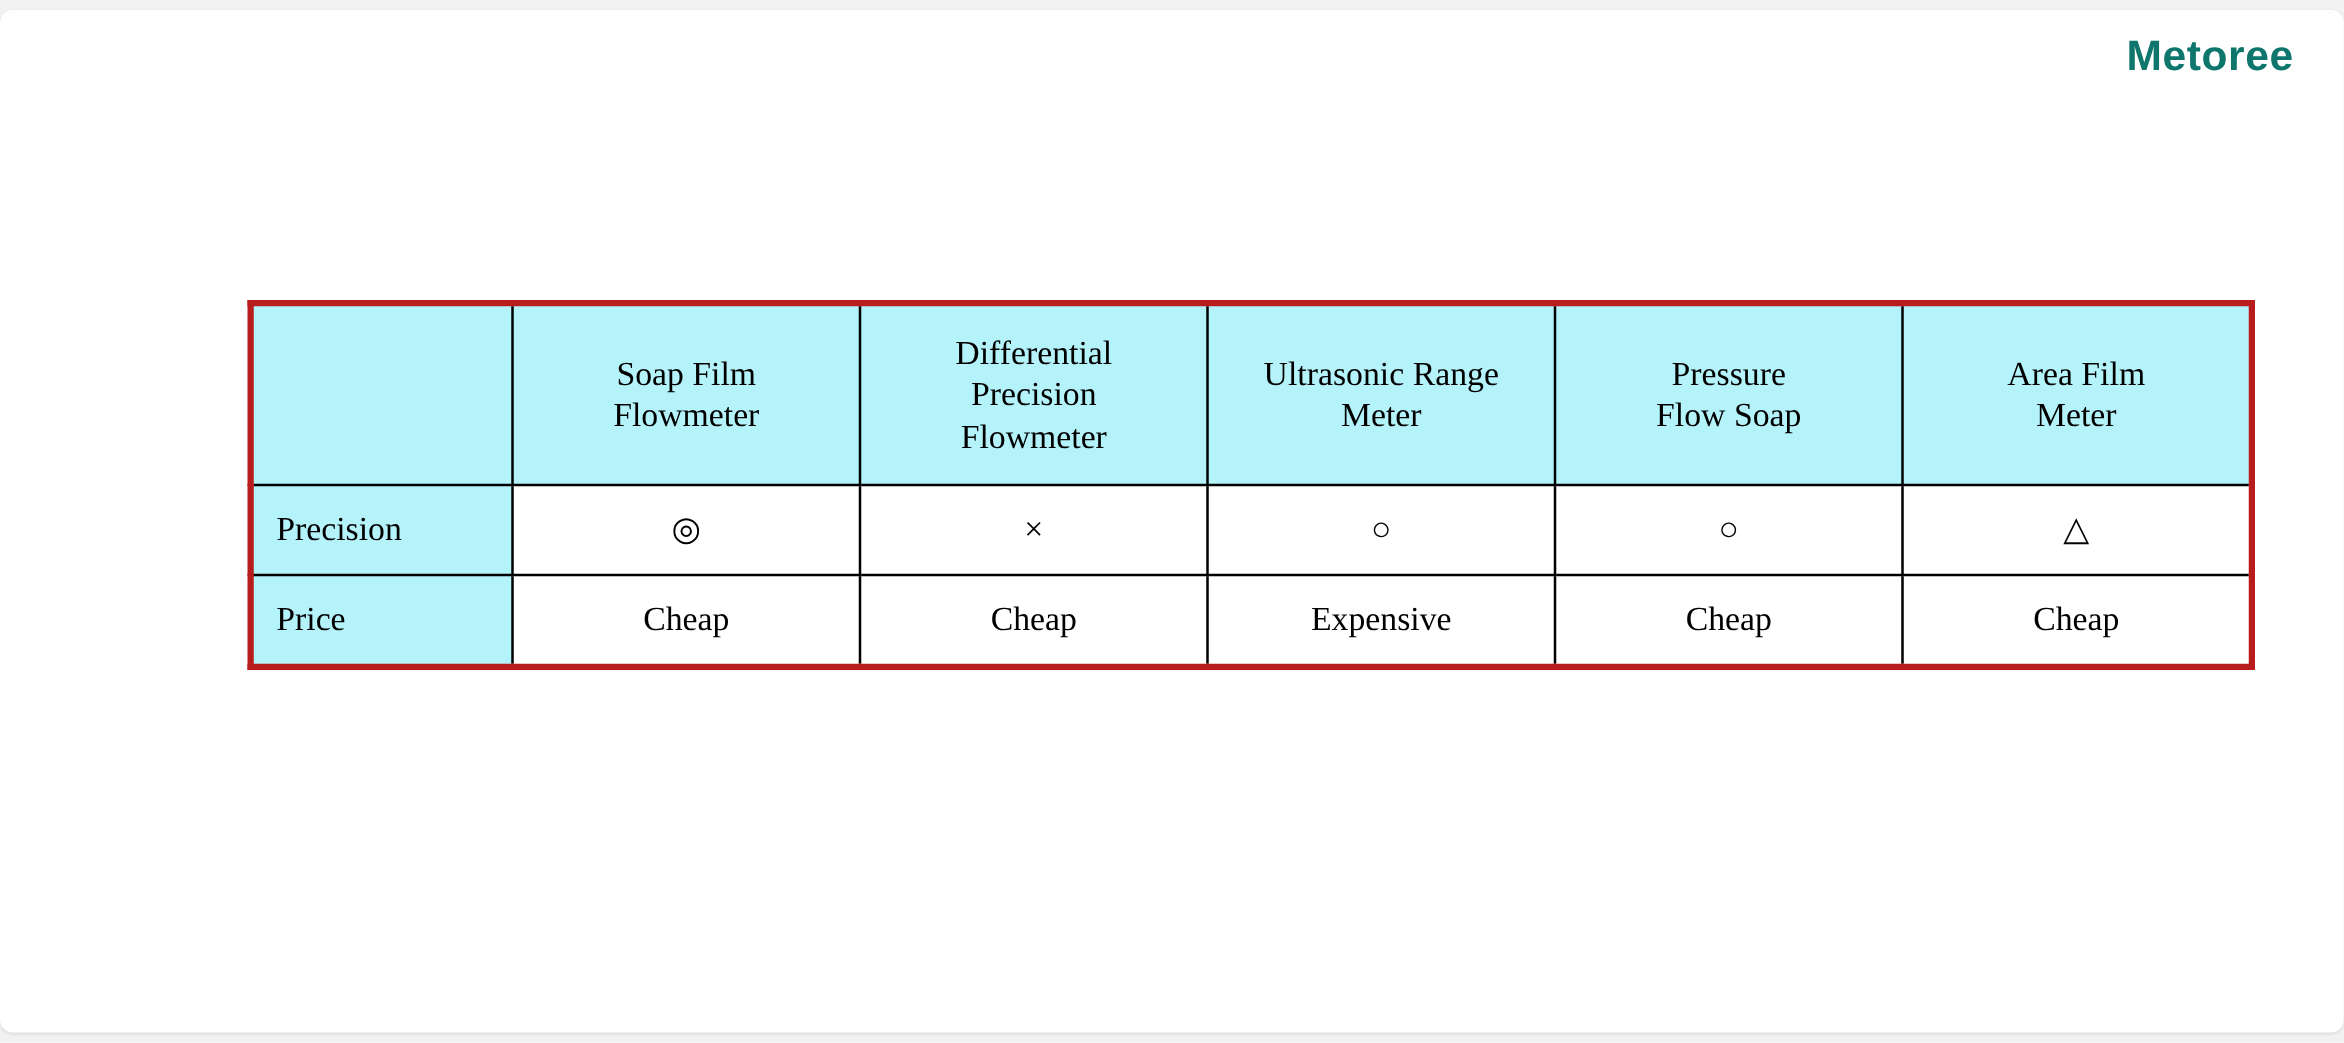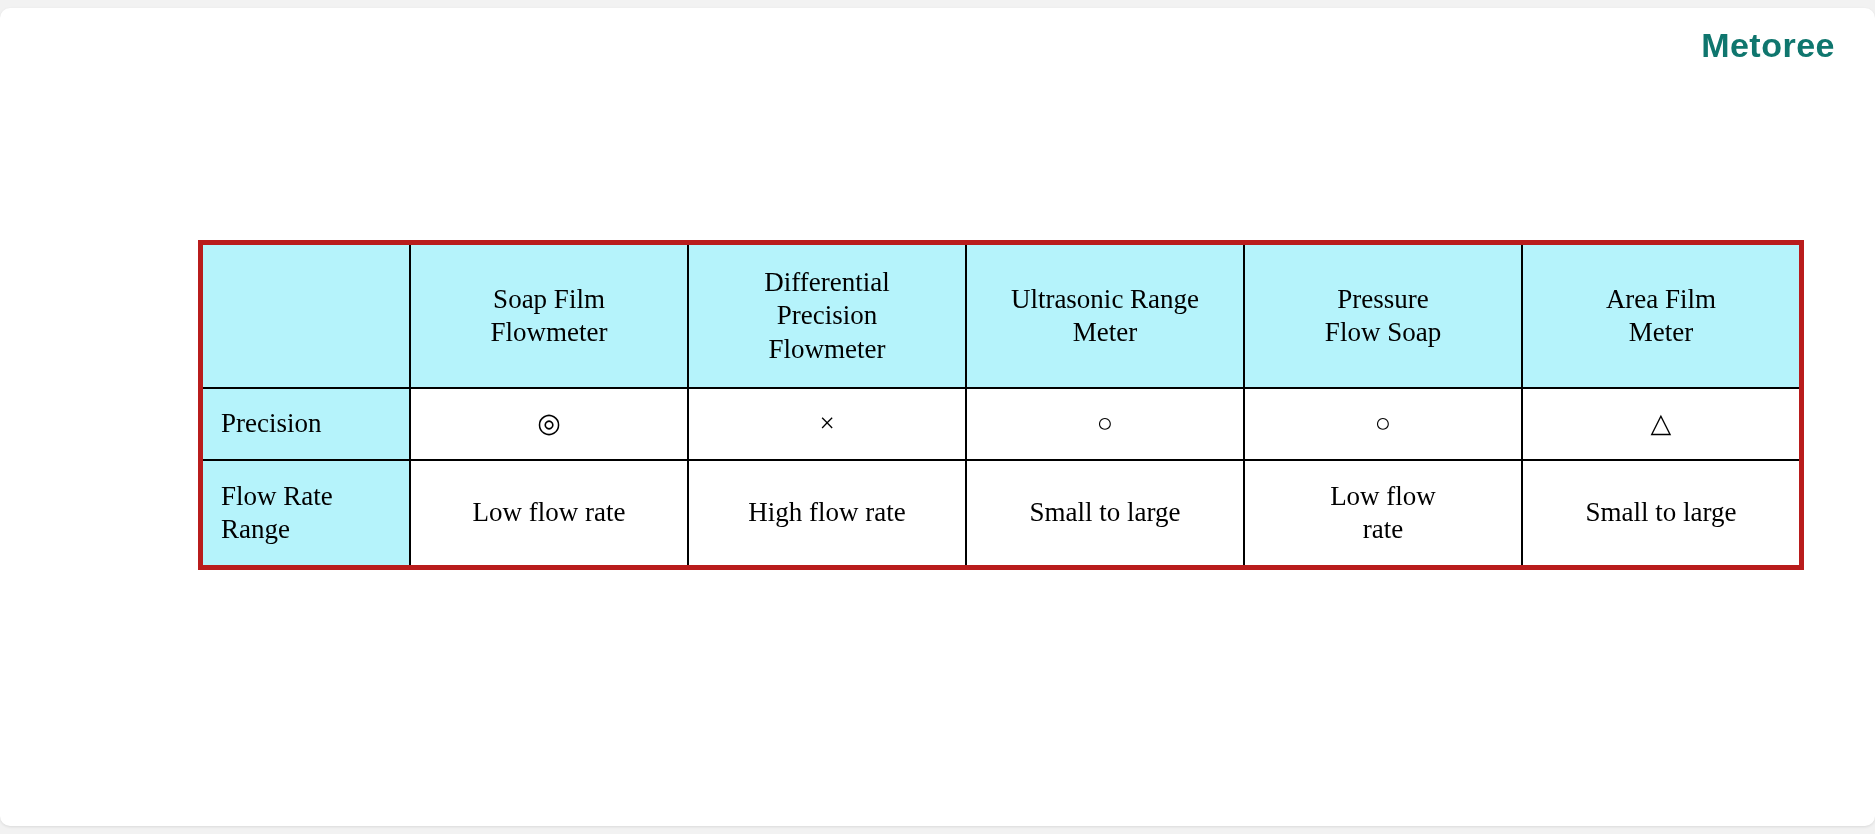--- a/index.html
+++ b/index.html
@@ -118,33 +118,27 @@
 
         <tr class="r-precision">
           <th class="rowhead">Precision</th>
           <td class="sym">◎</td>
           <td class="sym">×</td>
           <td class="sym">○</td>
           <td class="sym">○</td>
           <td class="sym">△</td>
         </tr>
 
+        <tr class="r-price">
+          <th class="rowhead">Price</th>
+          <td>Cheap</td>
+          <td>Cheap</td>
+          <td>Expensive</td>
+          <td>Cheap</td>
+          <td>Cheap</td>
+        </tr>
 
-        <tr class="r-range">
-          <th class="rowhead">
-            <span>Flow Rate</span><br>
-            <span>Range</span>
-          </th>
-          <td>Low flow rate</td>
-          <td>High flow rate</td>
-          <td>Small to large</td>
-          <td>
-            <span>Low flow</span><br>
-            <span>rate</span>
-          </td>
-          <td>Small to large</td>
-        </tr>
 
       </tbody>
     </table>
   </div>
 
 </div>
 
 </body></html>

